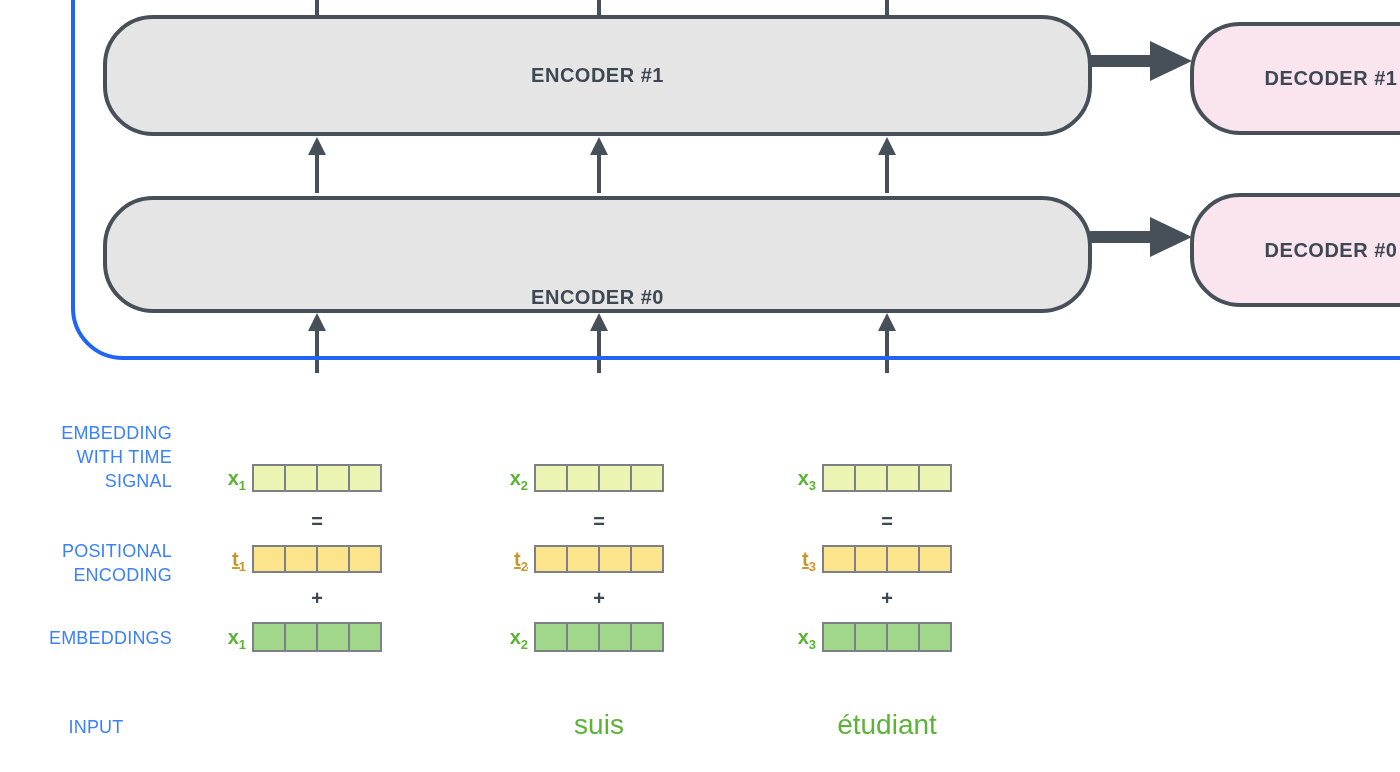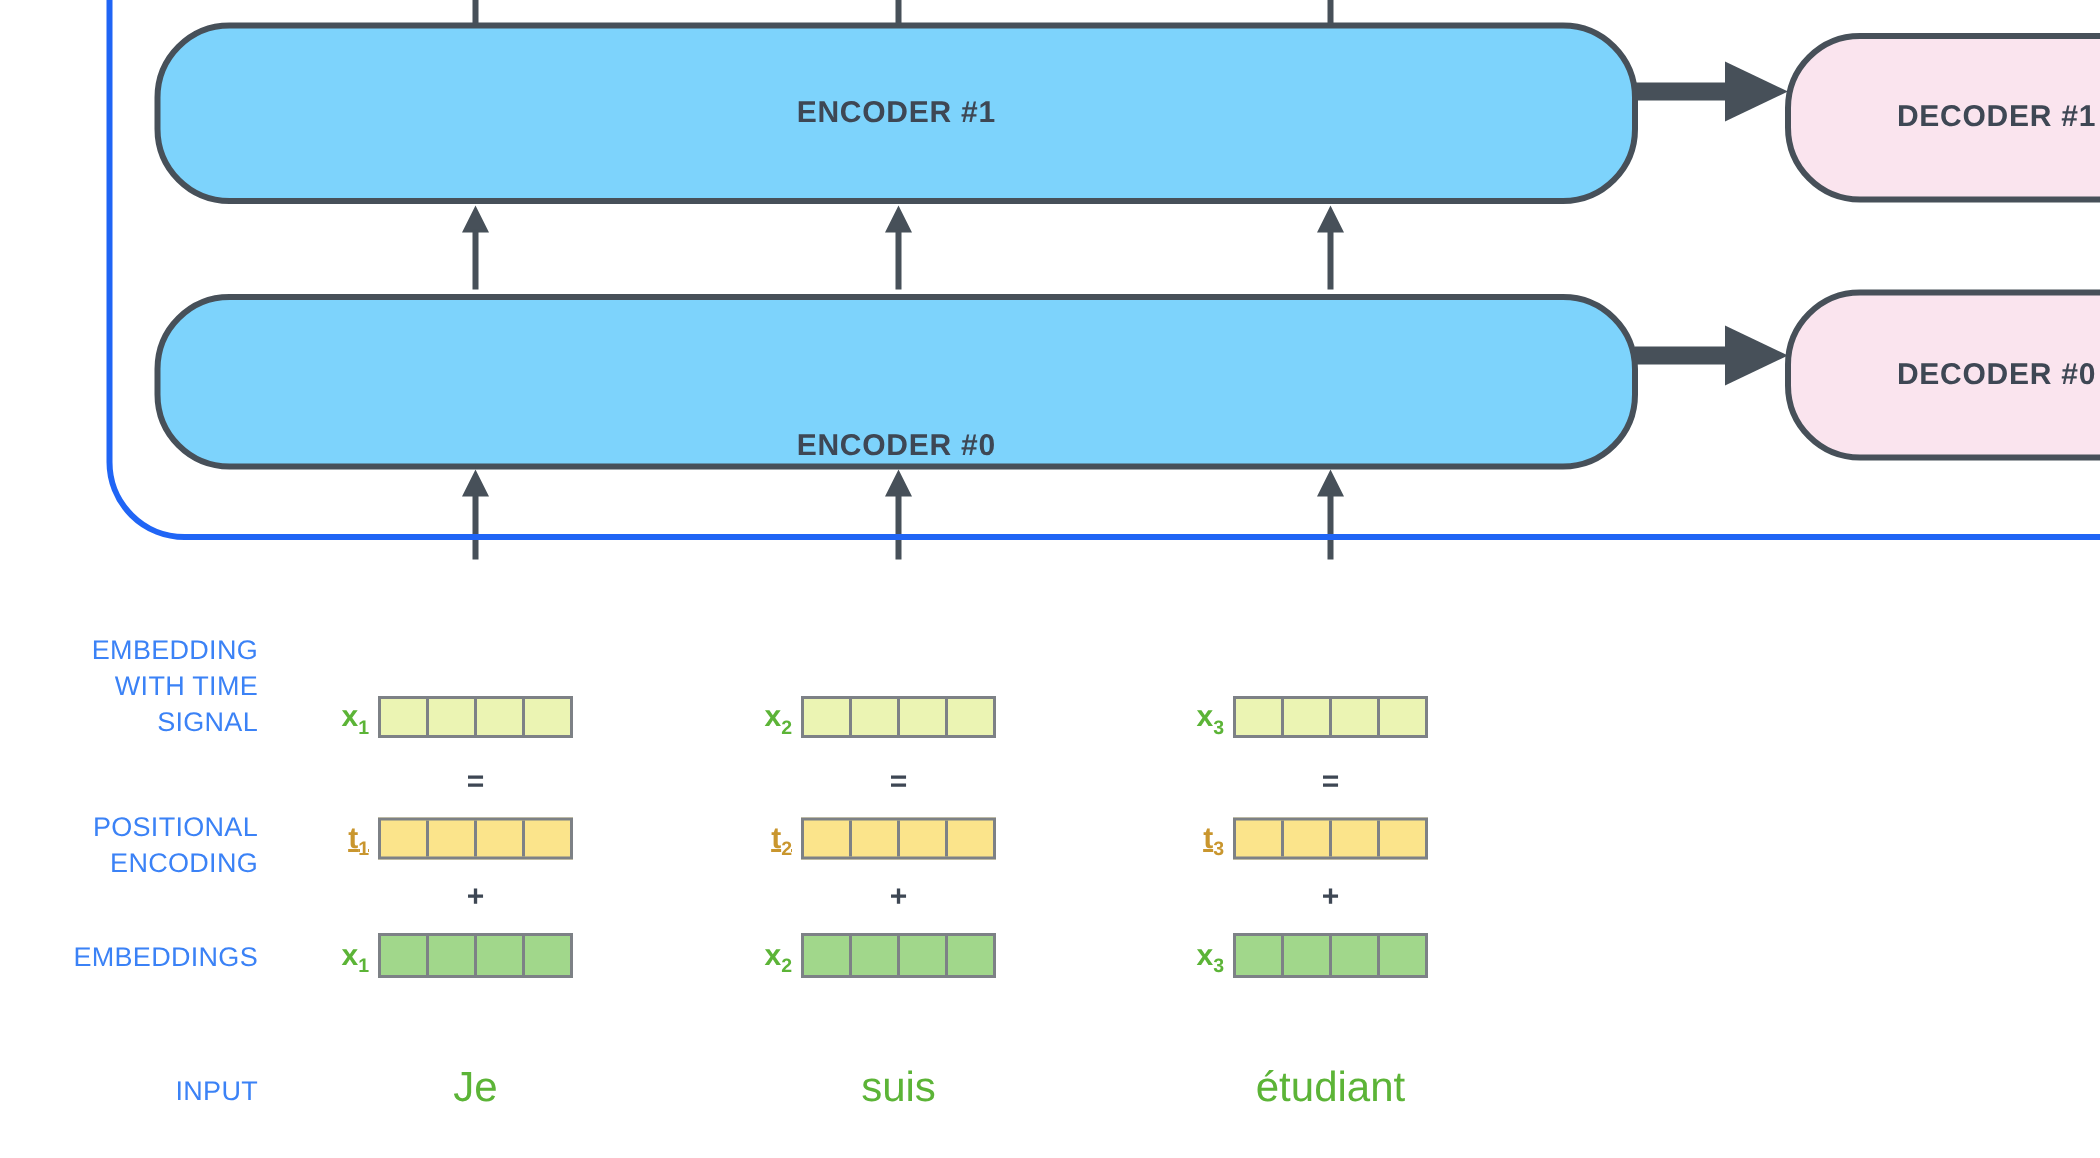--- a/index.html
+++ b/index.html
@@ -18,21 +18,21 @@
     background:transparent;z-index:5;pointer-events:none;
   }
 
   
   .block{
     position:absolute;display:flex;align-items:center;justify-content:center;
     border:4px solid #475059;border-radius:50px;
     font-size:20px;font-weight:700;letter-spacing:.5px;color:#3e4754;
     z-index:2;
   }
-  .encoder{left:103px;width:989px;background:#7dd3fc;}
+  .encoder{left:103px;width:989px;background:#e5e5e5;}
   .enc1{top:15px;height:121px;}
   .enc0{top:196px;height:117px;align-items:flex-end;}
   .decoder{left:1190px;width:282px;background:#fae4ee;}
   .dec1{top:22px;height:113px;}
   .dec0{top:193px;height:114px;}
 
   
   .shaft-v{position:absolute;width:4px;background:#475059;z-index:3;}
   .head-up{
     position:absolute;width:0;height:0;z-index:3;
@@ -61,21 +61,21 @@
   .th2s{top:231px;} .th2h{top:217px;}
 
   
   .sec-label{
     position:absolute;left:20px;width:152px;text-align:right;
     font-size:18px;font-weight:400;line-height:24px;color:#3b82f6;letter-spacing:.2px;
   }
   .lab-time{top:421px;}
   .lab-pos{top:539px;}
   .lab-emb{top:626px;}
-  .lab-input{top:715px;}
+  .lab-input{top:715px;text-align:center;}
 
   
   .col{position:absolute;top:455px;width:240px;height:310px;}
   .col.c1{left:197px;} .col.c2{left:479px;} .col.c3{left:767px;}
 
   .vec-label{
     position:absolute;left:0;width:49px;text-align:right;
     font-size:20px;font-weight:700;line-height:24px;
   }
   .vec-label sub{font-size:13px;font-weight:700;}
@@ -176,21 +176,20 @@
       <div class="cell"></div>
     </div>
   <div class="op op-plus">+</div>
   <div class="vec-label green vl-emb"><span>x</span><sub>1</sub></div>
   <div class="cells cells-emb">
       <div class="cell"></div>
       <div class="cell"></div>
       <div class="cell"></div>
       <div class="cell"></div>
     </div>
-  <div class="word">Je</div>
 </div>
 
 <div class="col c2">
   <div class="vec-label green vl-time"><span>x</span><sub>2</sub></div>
   <div class="cells cells-time">
       <div class="cell"></div>
       <div class="cell"></div>
       <div class="cell"></div>
       <div class="cell"></div>
     </div>

